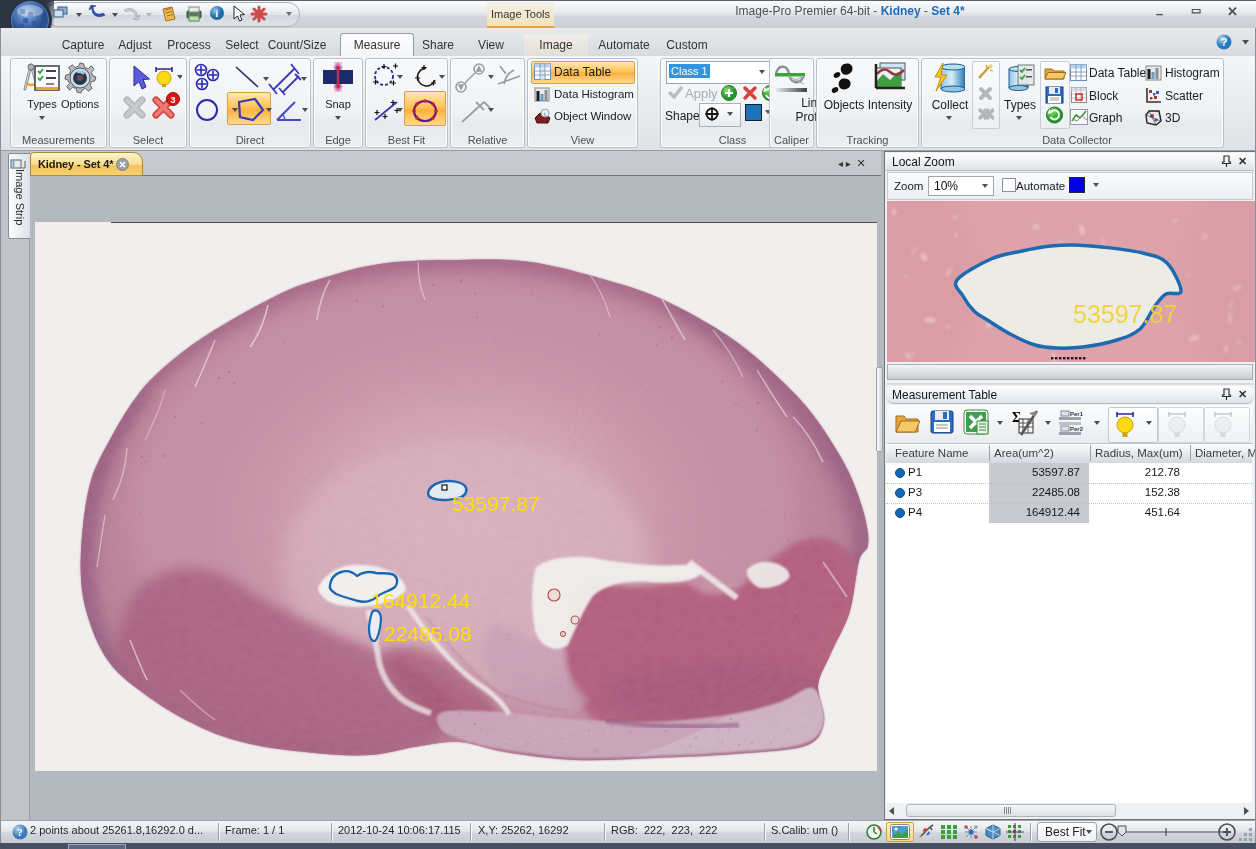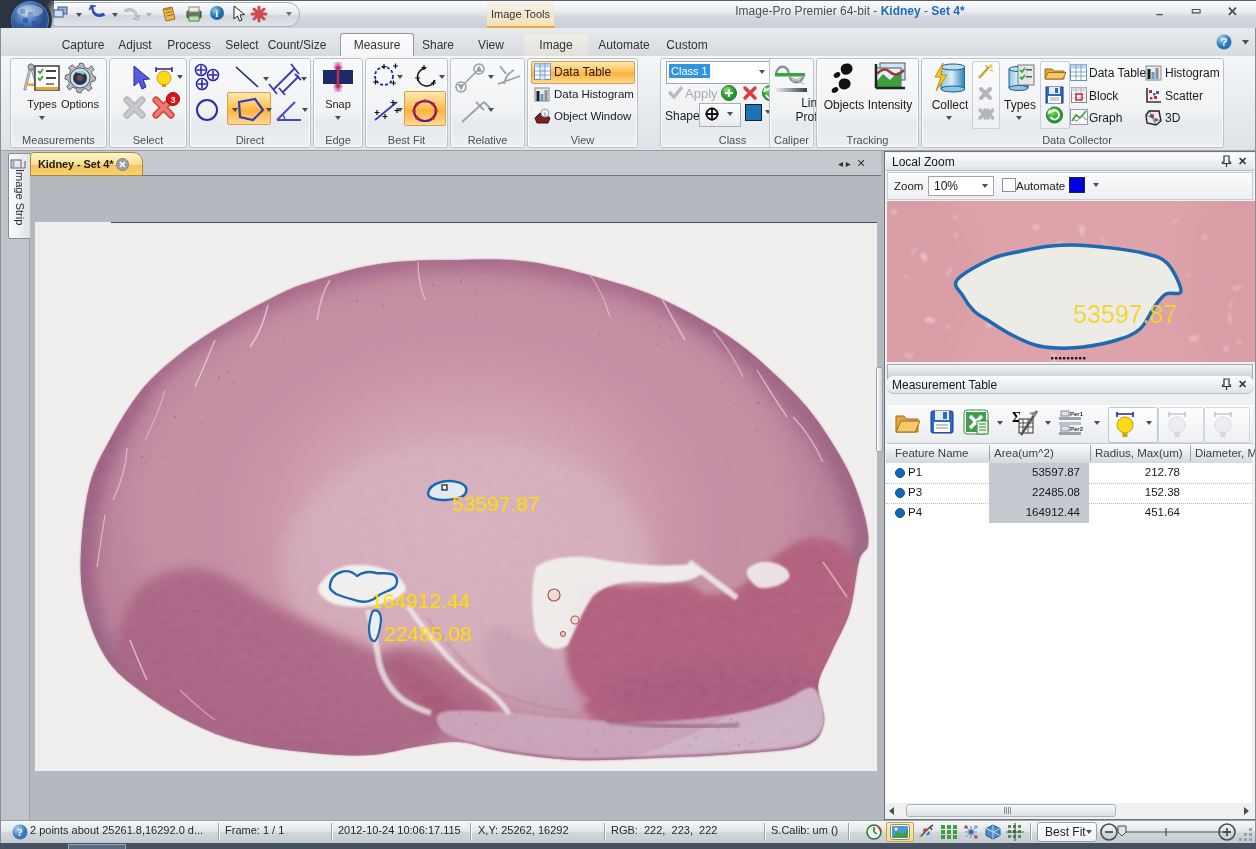--- a/index.html
+++ b/index.html
@@ -903,21 +903,21 @@
           <rect x="180" y="156" width="2.4" height="2.4"></rect>
           <rect x="184" y="156" width="2.4" height="2.4"></rect>
           <rect x="188" y="156" width="2.4" height="2.4"></rect>
           <rect x="192" y="156" width="2.4" height="2.4"></rect>
           <rect x="196" y="156" width="2.4" height="2.4"></rect>
   </g>
  </svg>
  <div class="abs" style="left:2px;top:212px;width:366px;height:16px;background:linear-gradient(#f2f4f6,#c9cdd2);border:1px solid #a6acb4;box-sizing:border-box;"></div>
  <div class="abs" style="left:1px;top:231px;width:368px;height:2px;background:#d8dce0;"></div>
 
- <div class="phead" style="top:224px;border-radius:8px;">
+ <div class="phead" style="top:234px;border-radius:8px;">
         <span style="position:absolute;left:6px;top:2px;">Measurement Table</span>
   <svg class="pin" style="left:334px;top:2px;" width="12" height="13">
           <path d="M4,1 L9,1 L9,7 L10.5,7 L10.5,8.5 L2.5,8.5 L2.5,7 L4,7 Z M6.5,8.5 L6.5,12" stroke="#333" fill="none" stroke-width="1.2"></path>
         </svg>
   <span class="pin" style="left:352px;top:2px;font-weight:bold;">✕</span>
  </div>
  <div class="abs" style="left:2px;top:253px;width:366px;height:38px;background:linear-gradient(#fbfcfd,#e9ecef);border-bottom:1px solid #c0c6cc;">
   <svg style="position:absolute;left:7px;top:5px;" width="26" height="26" viewBox="0 0 26 26">
           <path d="M2,22 L2,6 L10,6 L12,9 L24,9 L24,22 Z" fill="#e8a63a" stroke="#9a6f1e"></path>
           <path d="M2,22 L7,11 L26,11 L21,22 Z" fill="#f6c868" stroke="#9a6f1e"></path>

